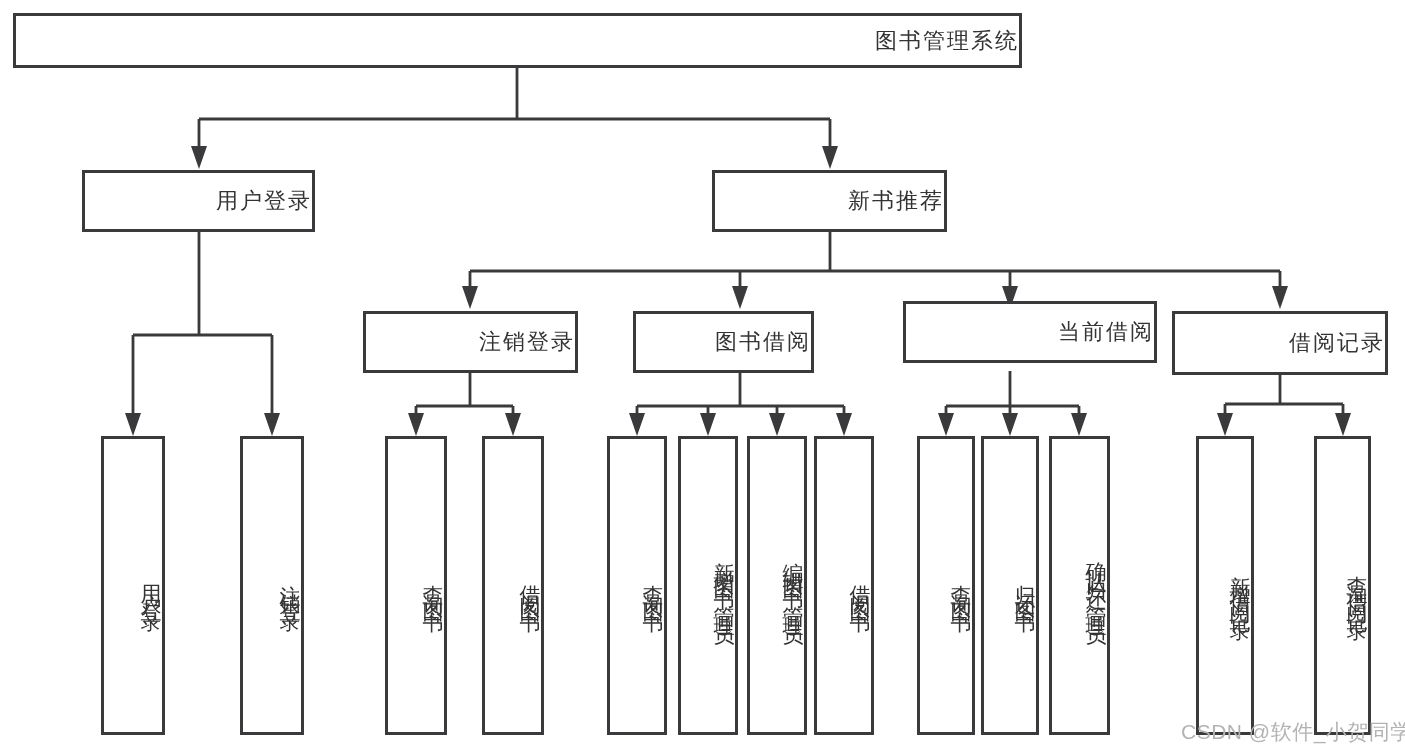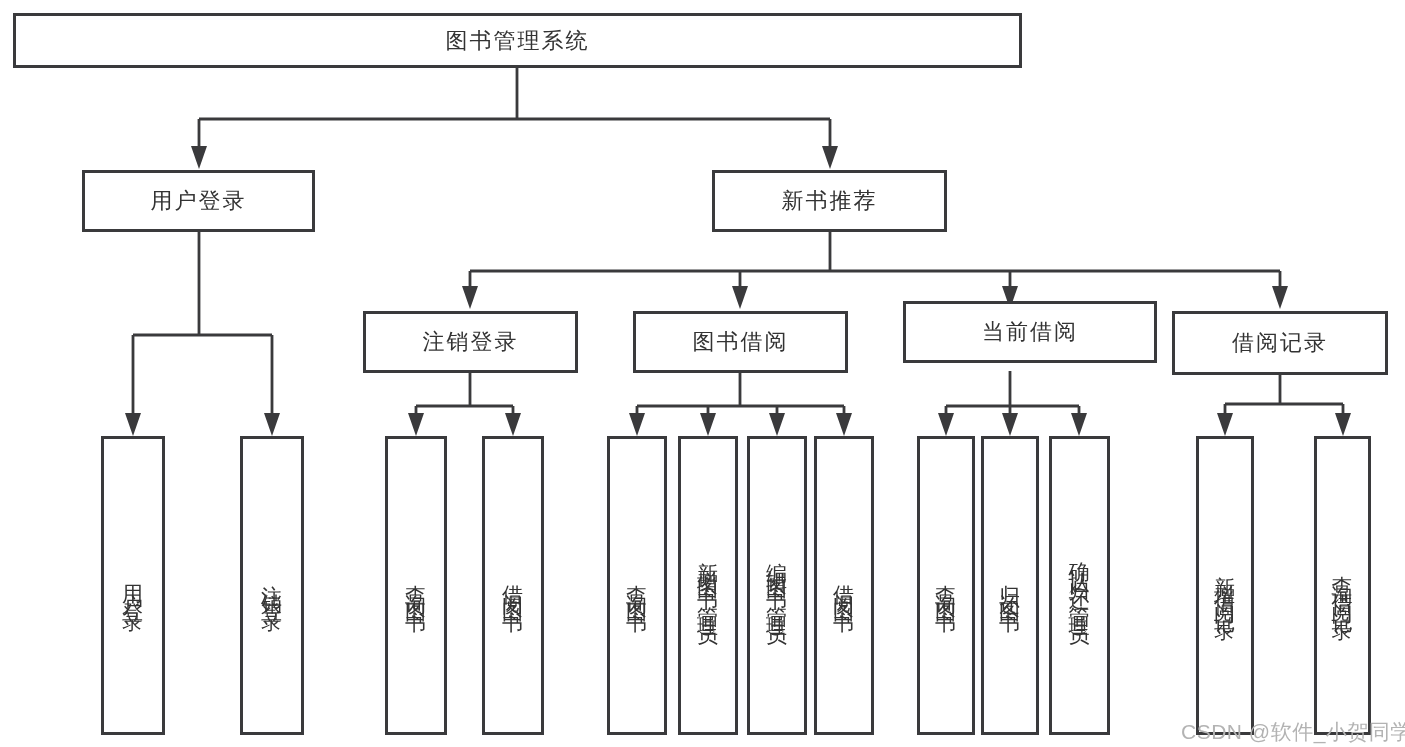--- a/index.html
+++ b/index.html
@@ -24,21 +24,21 @@
     color: var(--line);
     z-index: 0;
   }
   .box {
     position: absolute;
     box-sizing: border-box;
     border: 3px solid var(--line);
     background: var(--background);
     display: flex;
     align-items: center;
-    justify-content: center;
+    justify-content: flex-end;
     z-index: 1;
   }
   .hlabel {
     font-size: 22px;
     letter-spacing: 2px;
     white-space: nowrap;
   }
   .vtext {
     writing-mode: vertical-rl;
     text-orientation: mixed;
@@ -127,21 +127,21 @@
   <div class="box" style="left:82px;top:170px;width:233px;height:62px">
     <span class="hlabel">用户登录</span>
   </div>
   <div class="box" style="left:712px;top:170px;width:235px;height:62px">
     <span class="hlabel">新书推荐</span>
   </div>
 
   <div class="box" style="left:363px;top:311px;width:215px;height:62px">
     <span class="hlabel">注销登录</span>
   </div>
-  <div class="box" style="left:633px;top:311px;width:215px;height:62px">
+  <div class="box" style="left:633px;top:311px;width:181px;height:62px">
     <span class="hlabel">图书借阅</span>
   </div>
   <div class="box" style="left:903px;top:301px;width:254px;height:62px">
     <span class="hlabel">当前借阅</span>
   </div>
   <div class="box" style="left:1172px;top:311px;width:216px;height:64px">
     <span class="hlabel">借阅记录</span>
   </div>
 
   <div class="box" style="left:101px;top:436px;width:64px;height:299px">

